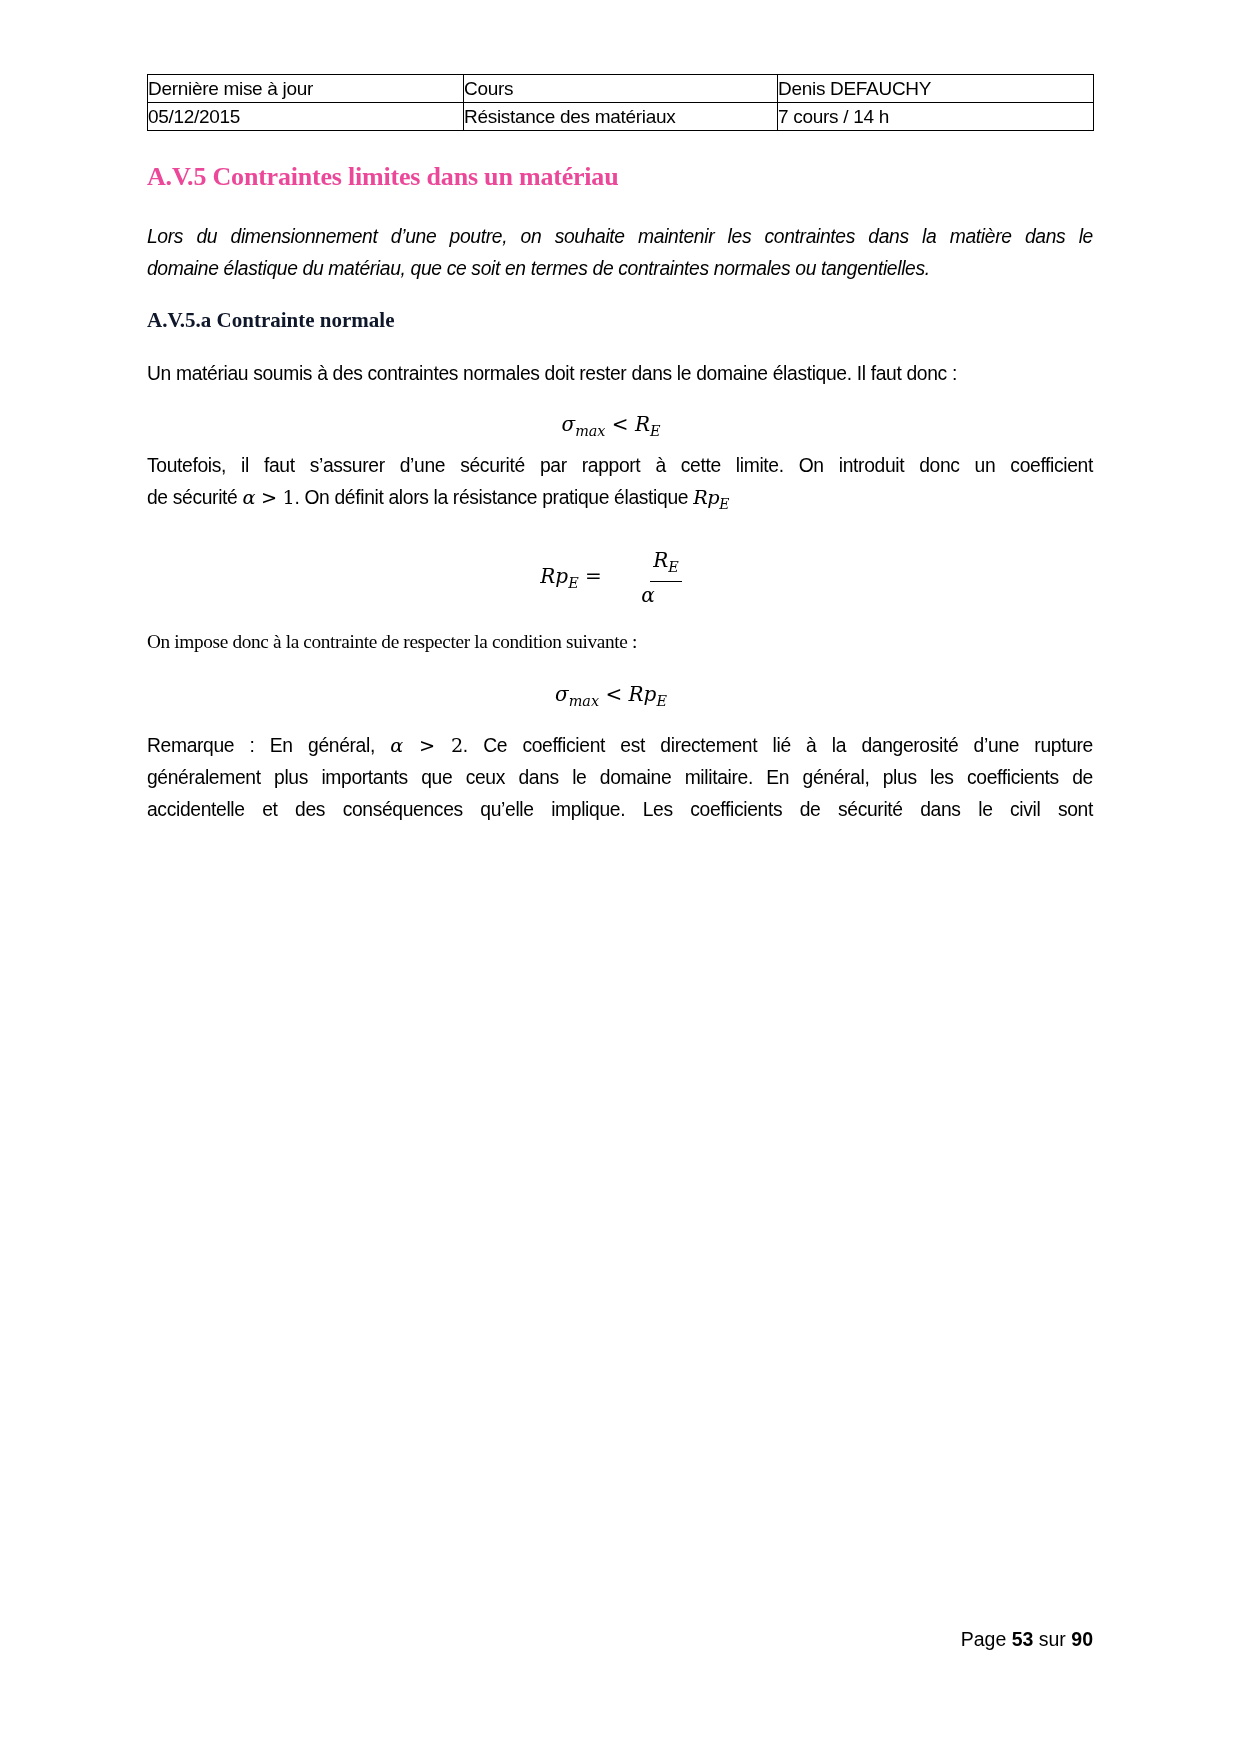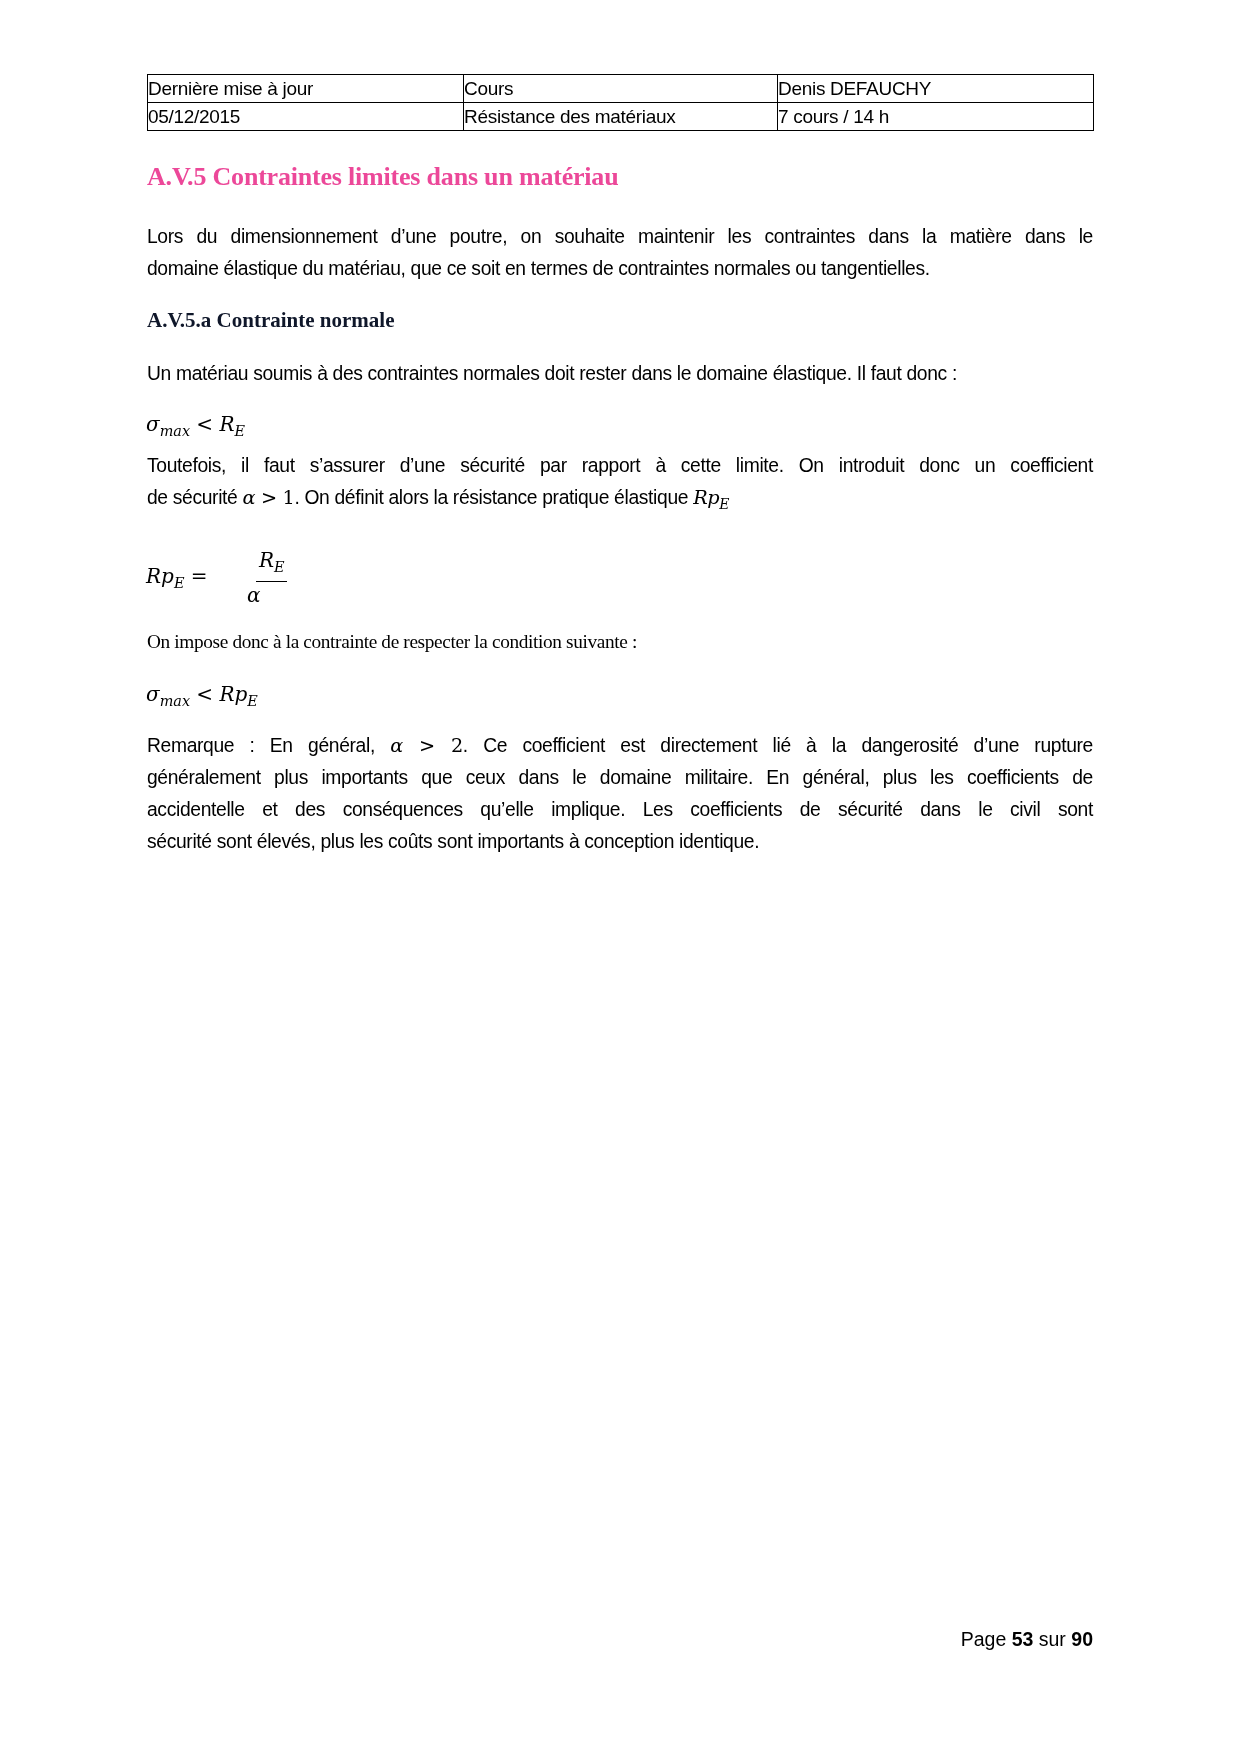--- a/index.html
+++ b/index.html
@@ -25,21 +25,21 @@
   .p { left: 147px; width: 946px; font-size: 19.3px; line-height: 32px;
        letter-spacing: -0.35px; }
   .just { text-align: justify; text-align-last: left; }
   .line { display: block; white-space: nowrap; }
   .jline { display: block; text-align: justify; text-align-last: justify; white-space: normal; }
 
   .math { font-family: "DejaVu Serif", "Liberation Serif", serif; font-style: italic; }
   .up { font-style: normal; }
   .sub { font-size: 0.72em; vertical-align: -0.35em; }
 
-  .eq { left: 146px; width: 946px; text-align: left; font-size: 20px; }
+  .eq { left: 138px; width: 946px; text-align: center; font-size: 20px; }
   .frac { display: inline-flex; flex-direction: column; align-items: center; vertical-align: middle; margin-left: 6px; }
   .frac .num { padding: 0 3px 2px 3px; border-bottom: 1.5px solid #000; line-height: 24px; margin-left: 36px; }
   .frac .den { line-height: 26px; }
 
   .footer { left: 147px; width: 946px; top: 1628px; text-align: right; font-size: 19.5px; }
   .footer b { font-weight: bold; }
 </style>
 </head>
 <body>
 
@@ -58,21 +58,21 @@
   <tr>
     <td>05/12/2015</td>
     <td>Résistance des matériaux</td>
     <td>7 cours / 14 h</td>
   </tr>
 </tbody>
   </table>
 
 <div class="abs h1">A.V.5 Contraintes limites dans un matériau</div>
 
-<div class="abs p just" style="top:221px;">
+<div class="abs p just" style="top:221px;font-style:italic;">
   <span class="jline">Lors du dimensionnement d’une poutre, on souhaite maintenir les contraintes dans la matière dans le</span>
   <span class="line">domaine élastique du matériau, que ce soit en termes de contraintes normales ou tangentielles.</span>
 </div>
 
 <div class="abs h2">A.V.5.a Contrainte normale</div>
 
 <div class="abs p" style="top:358px;">Un matériau soumis à des contraintes normales doit rester dans le domaine élastique. Il faut donc :</div>
 
 <div class="abs eq" style="top:412px;">
   <span class="math">σ</span><span class="math sub">max</span><span class="math up"> &lt; </span><span class="math">R</span><span class="math sub">E</span>
@@ -93,18 +93,17 @@
 <div class="abs p" style="top:626px;font-family:Liberation Serif, serif;">On impose donc à la contrainte de respecter la condition suivante :</div>
 
 <div class="abs eq" style="top:682px;">
   <span class="math">σ</span><span class="math sub">max</span><span class="math up"> &lt; </span><span class="math">Rp</span><span class="math sub">E</span>
 </div>
 
 <div class="abs p" style="top:730px;">
   <span class="jline"><span>Remarque : En général, </span><span class="math">α</span><span class="math up"> &gt; 2</span><span>. Ce coefficient est directement lié à la dangerosité d’une rupture</span></span>
   <span class="jline">généralement plus importants que ceux dans le domaine militaire. En général, plus les coefficients de</span>
   <span class="jline">accidentelle et des conséquences qu’elle implique. Les coefficients de sécurité dans le civil sont</span>
-  <span class="line">sécurité sont élevés, plus les coûts sont importants à conception identique.</span>
 </div>
 
 <div class="abs footer">
   <span>Page </span><b>53</b><span> sur </span><b>90</b>
 </div>
 
 </body></html>

